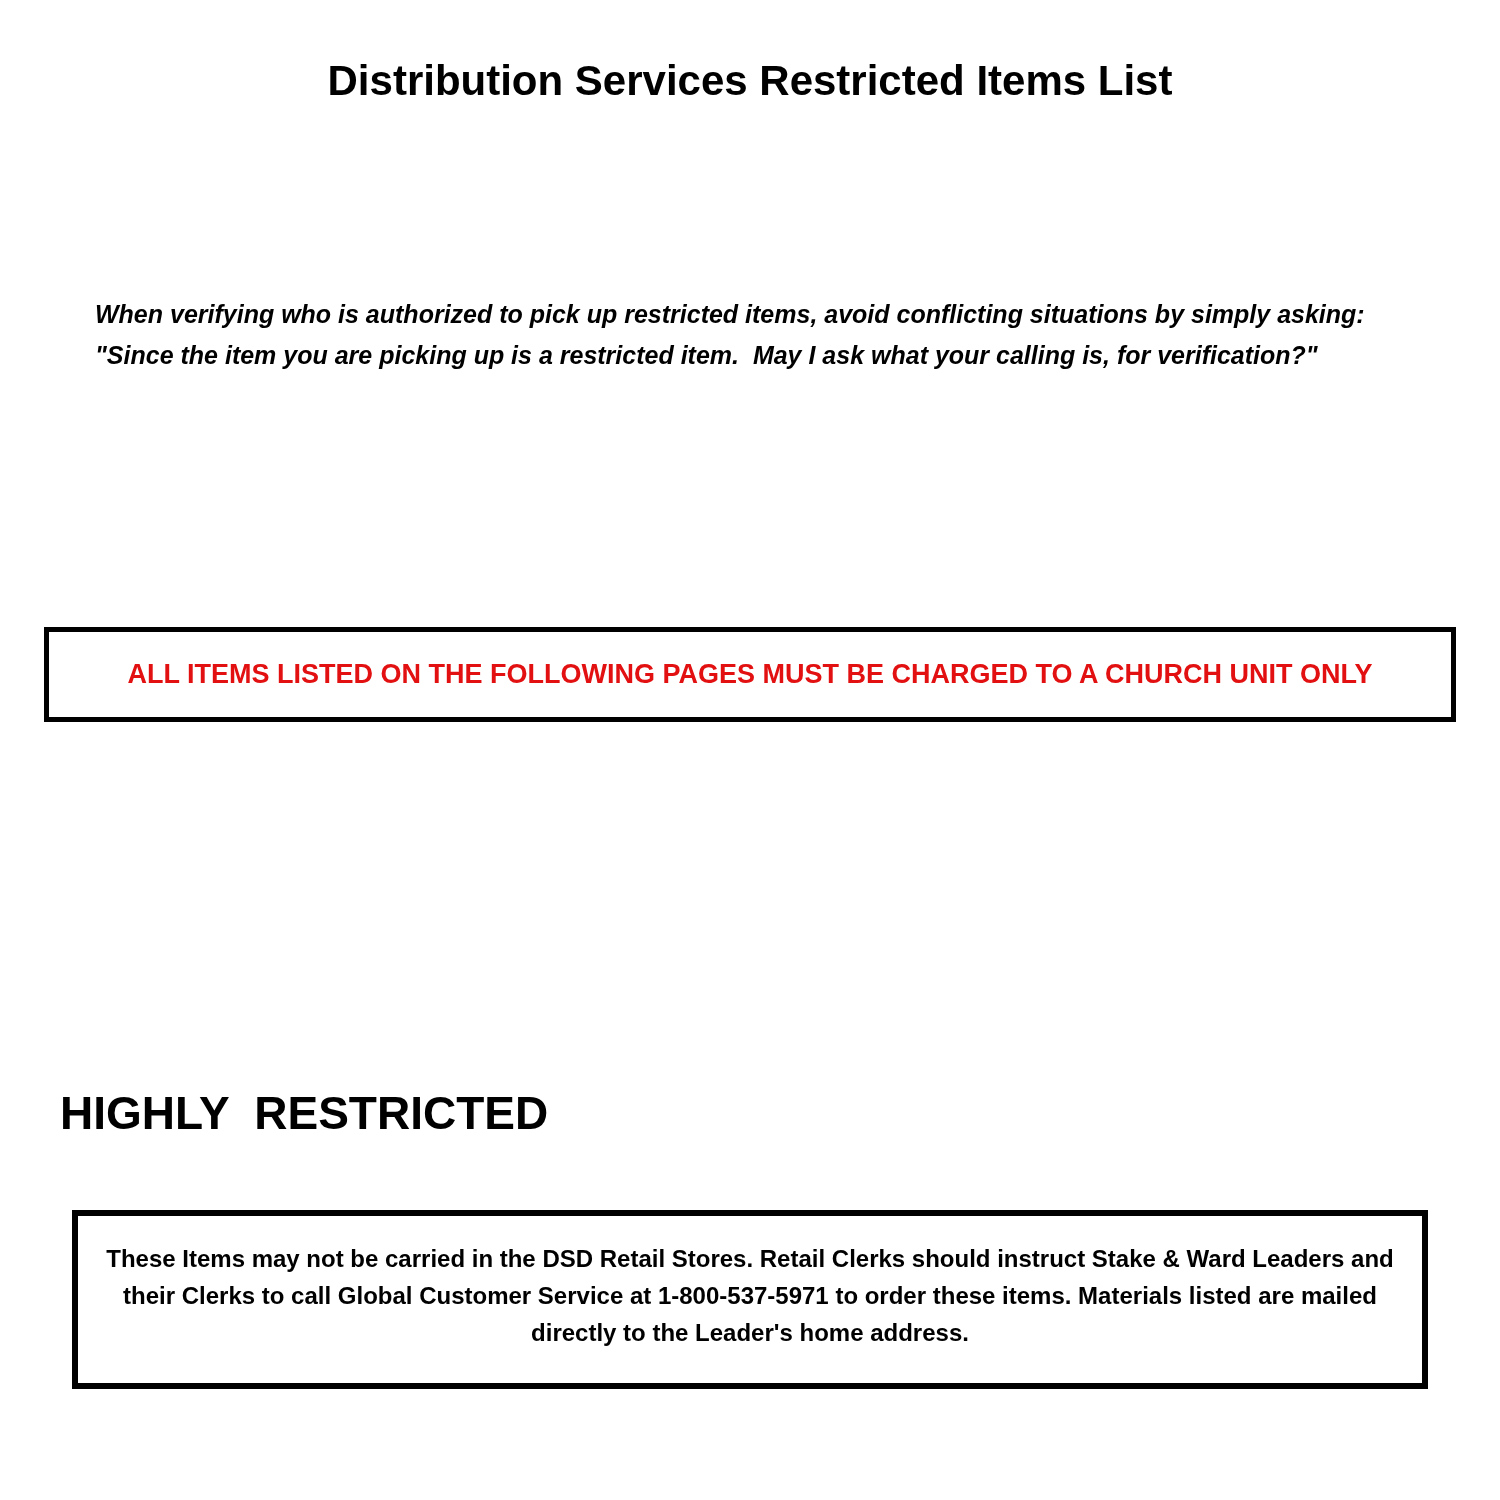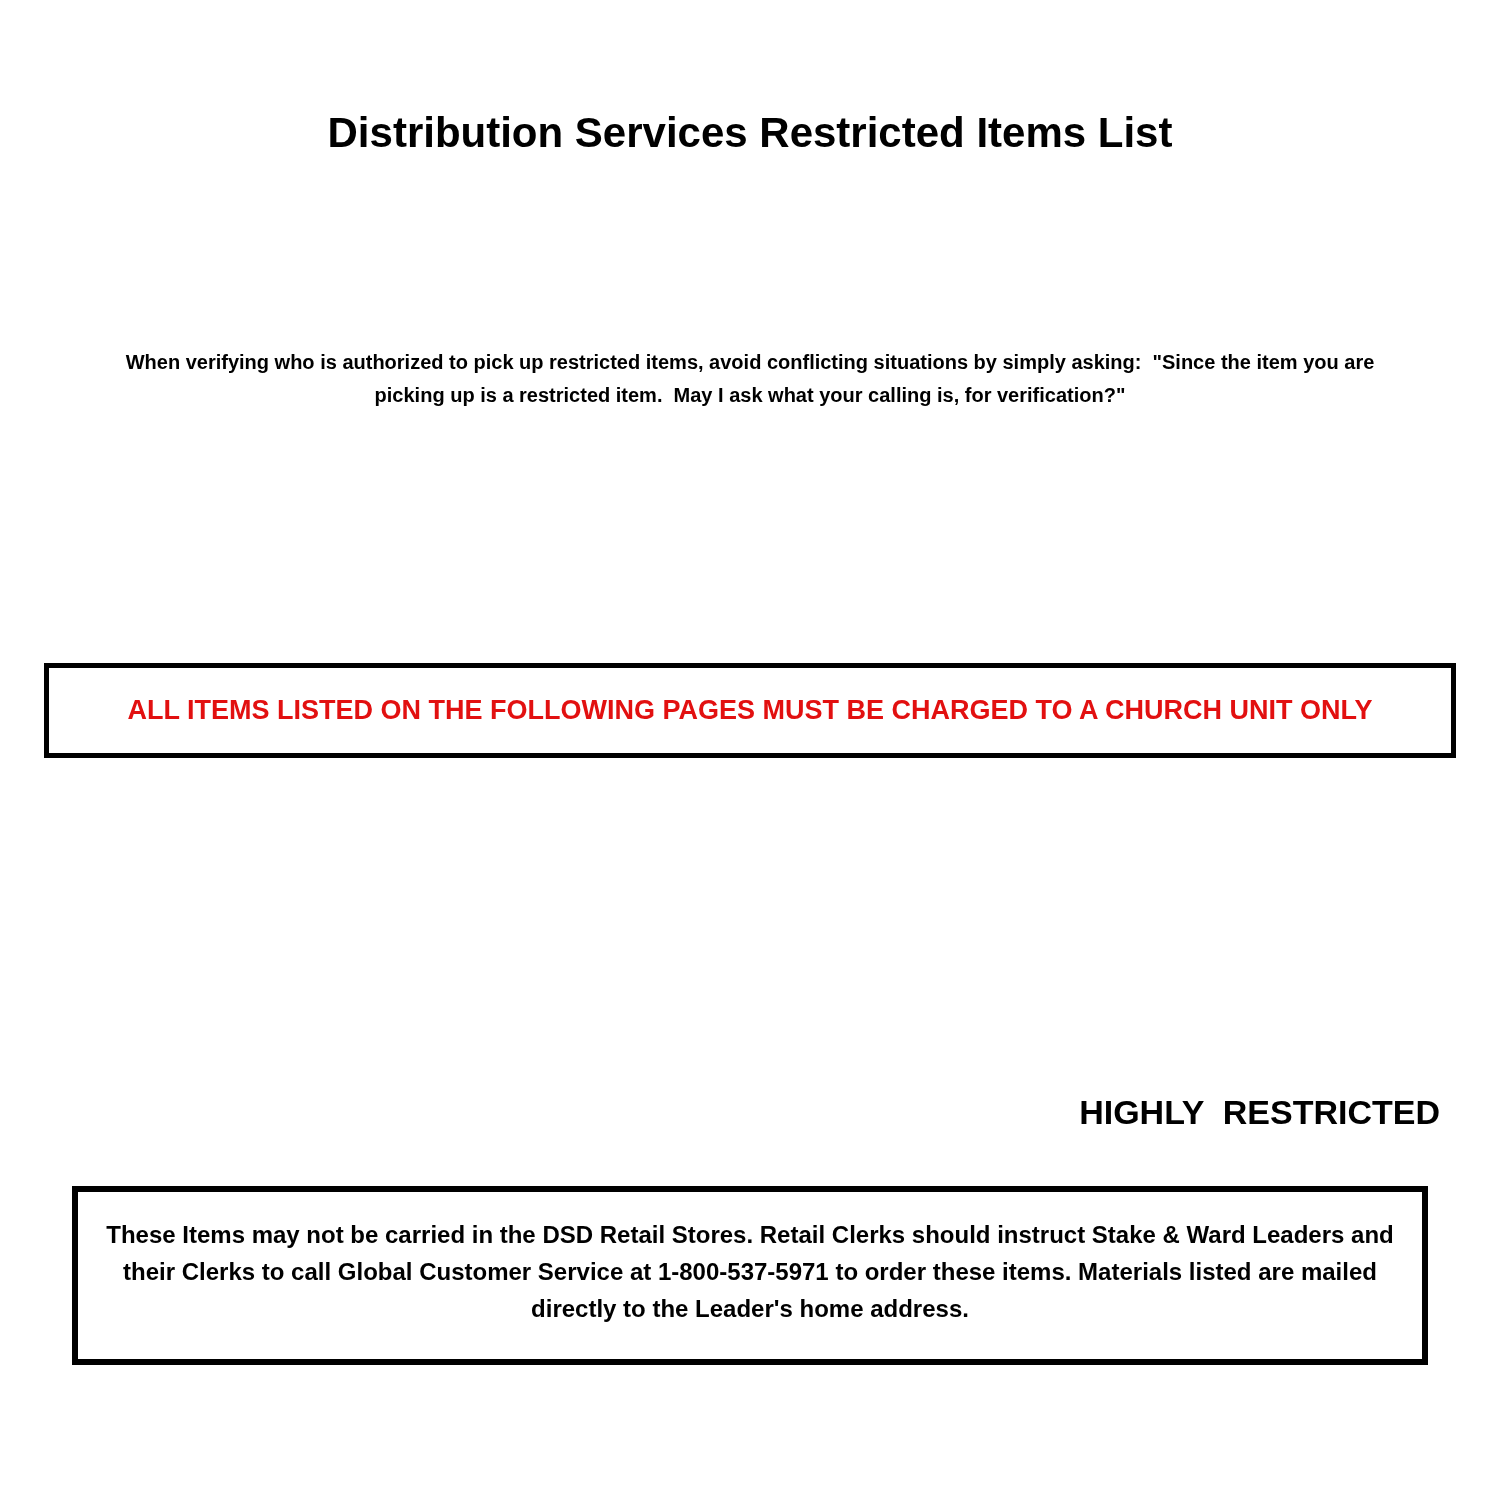--- a/index.html
+++ b/index.html
@@ -4,38 +4,38 @@
 <style>
   :root { --red: #e21010; --ink: #000000; --paper: #ffffff; }
   * { box-sizing: border-box; }
   html, body { margin: 0; padding: 0; }
   body {
     width: 1500px; height: 1500px; overflow: hidden; position: relative;
     background: var(--paper); color: var(--ink);
     font-family: "Liberation Sans", sans-serif;
   }
   .doc-title {
-    margin: 108px 60px 0; text-align: center;
+    margin: 56px 60px 0; text-align: center;
     font-size: 42px; font-weight: bold; line-height: 1.2;
   }
   .verify-note {
-    margin: 188px 95px 0; text-align: center;
-    font-size: 20px; font-weight: bold; line-height: 1.62;
+    margin: 188px 95px 0; text-align: left;
+    font-size: 25px; font-weight: bold; font-style: italic; line-height: 1.62;
     white-space: pre-wrap;
   }
   .charge-box {
     margin: 252px 44px 0; border: 5px solid var(--ink);
     padding: 26px 36px; text-align: center;
   }
   .charge-box .charge-text {
     color: var(--red); font-weight: bold; font-size: 27px; line-height: 1.2;
   }
   .section-heading {
-    margin: 248px 60px 0; text-align: right;
-    font-size: 34px; font-weight: bold; line-height: 1.25; white-space: pre-wrap;
+    margin: 248px 60px 0; text-align: left;
+    font-size: 46px; font-weight: bold; line-height: 1.25; white-space: pre-wrap;
   }
   .restricted-table-wrap {
     margin: 10px 72px 0; border: 6px solid var(--ink);
   }
   .table-note {
     padding: 24px 14px 32px; text-align: center;
     font-size: 24px; font-weight: bold; line-height: 1.55;
   }
 </style>
 </head>

